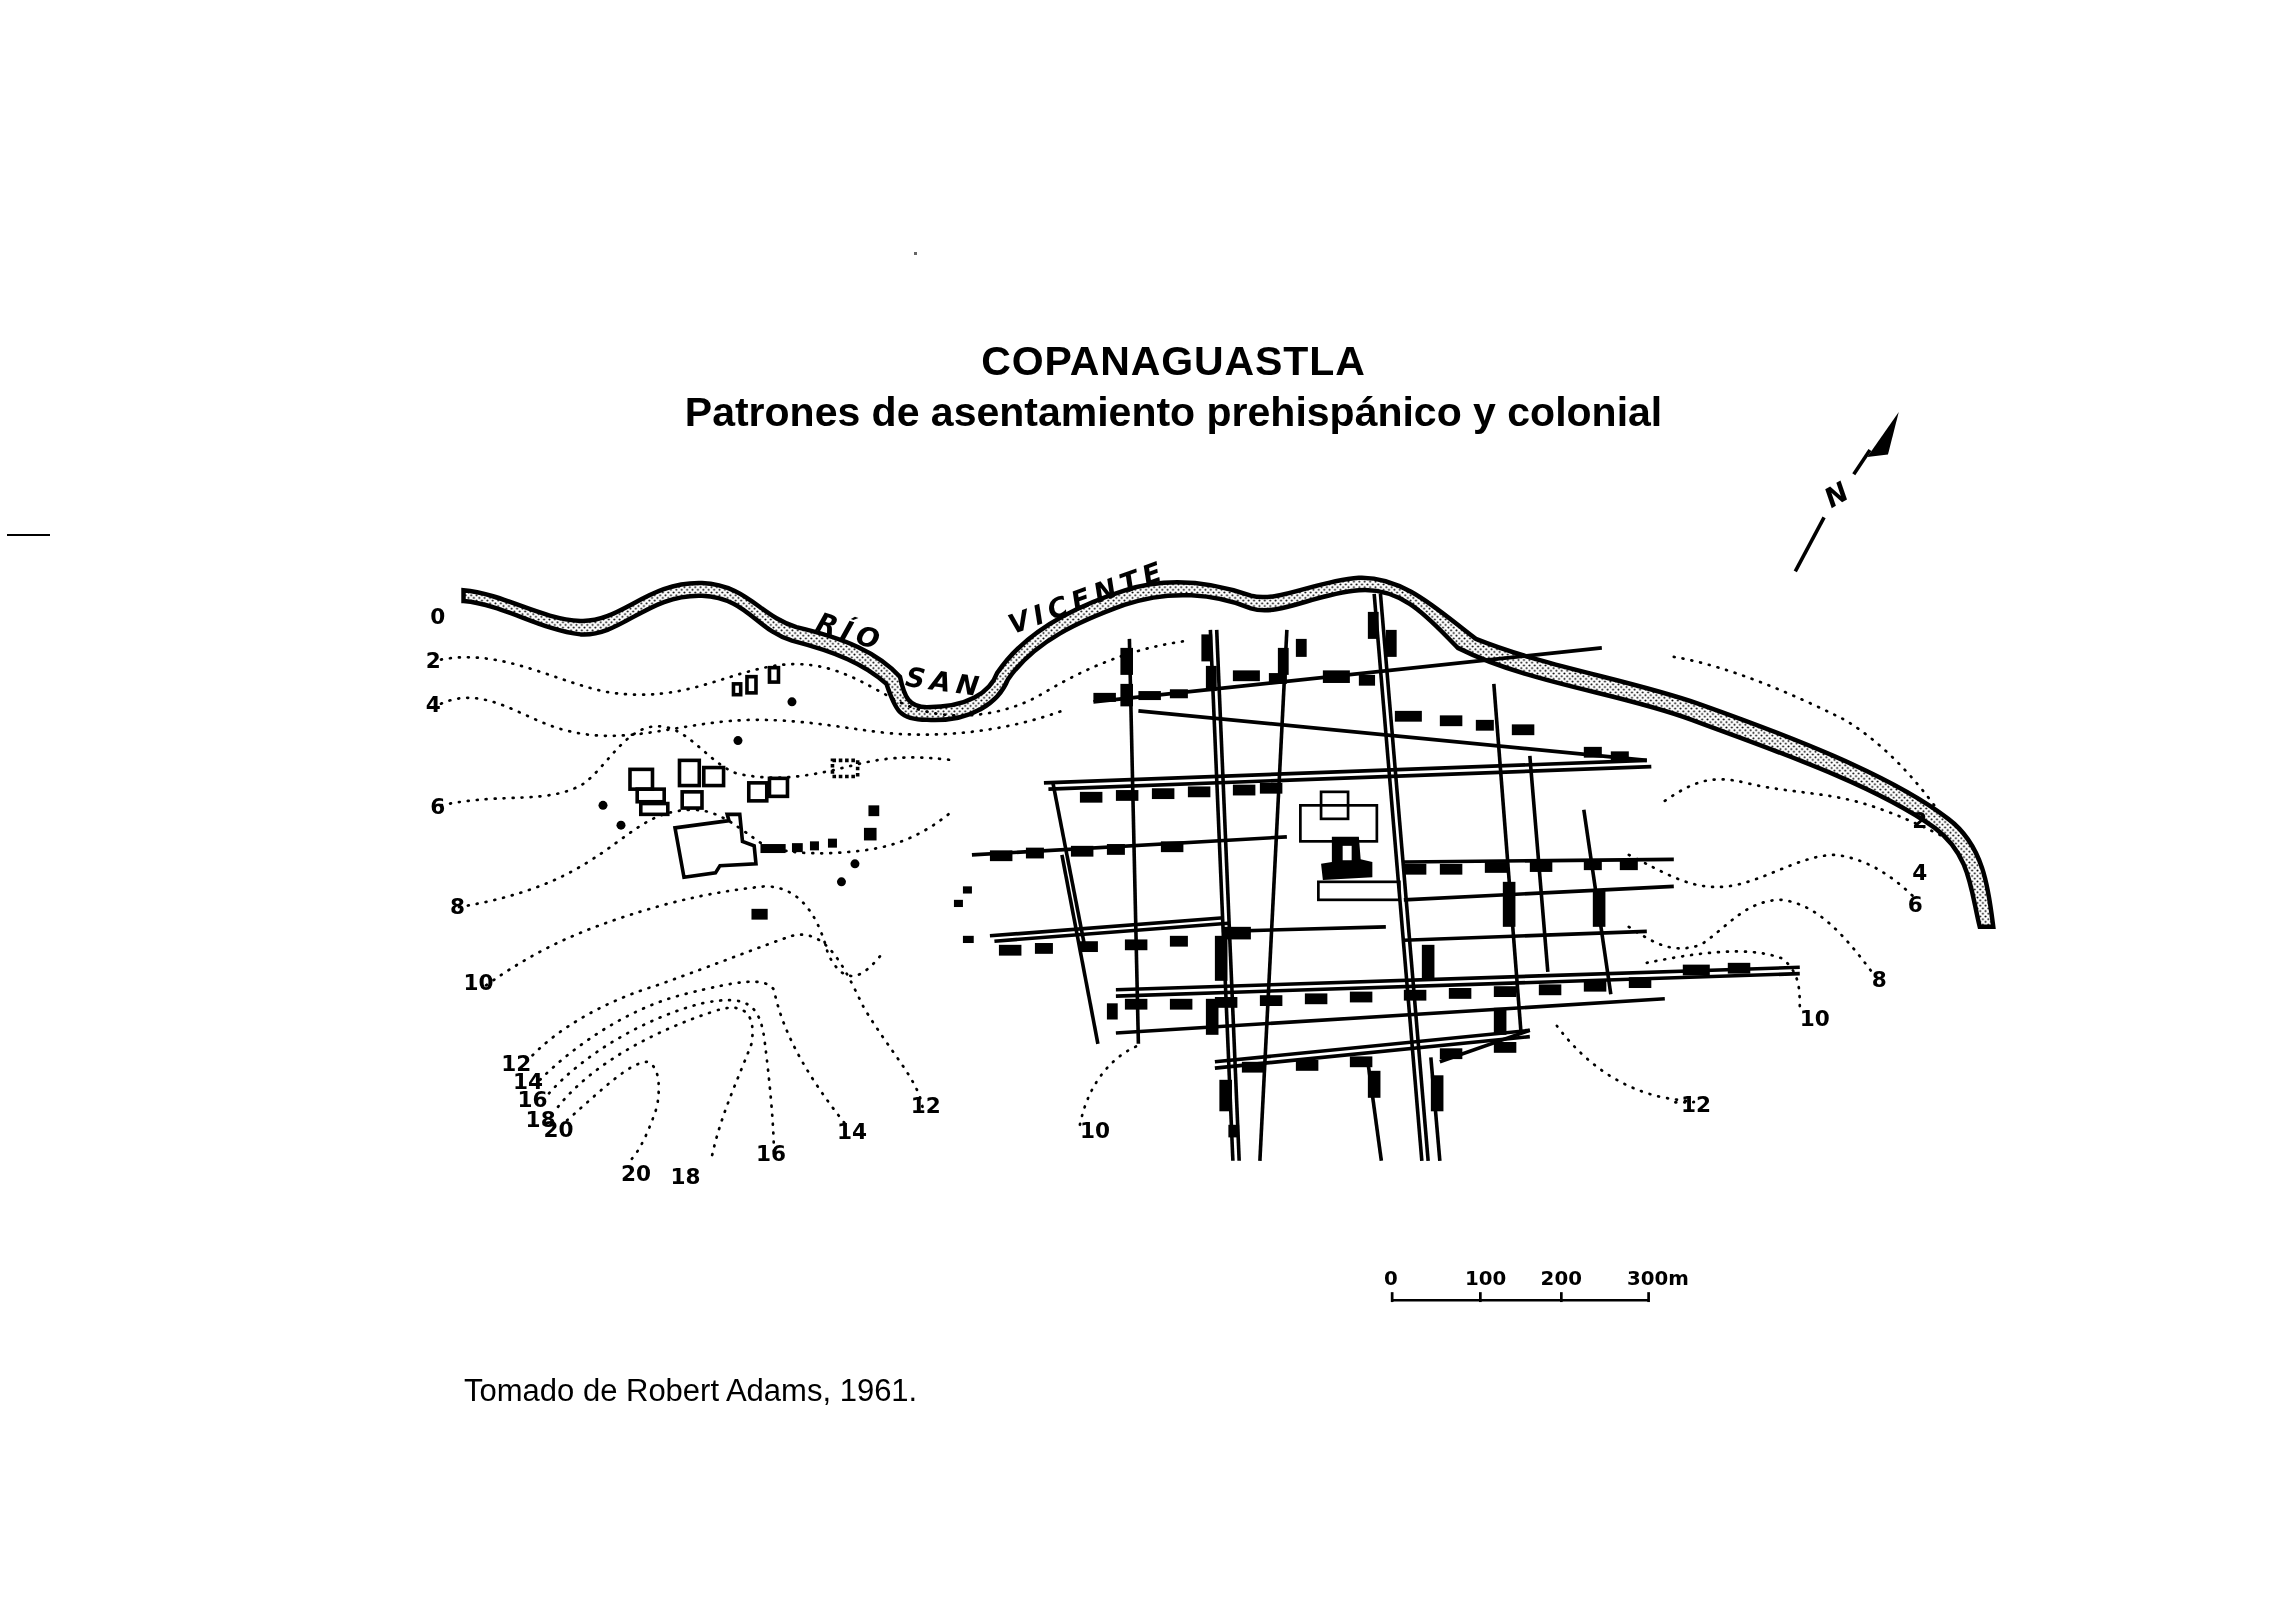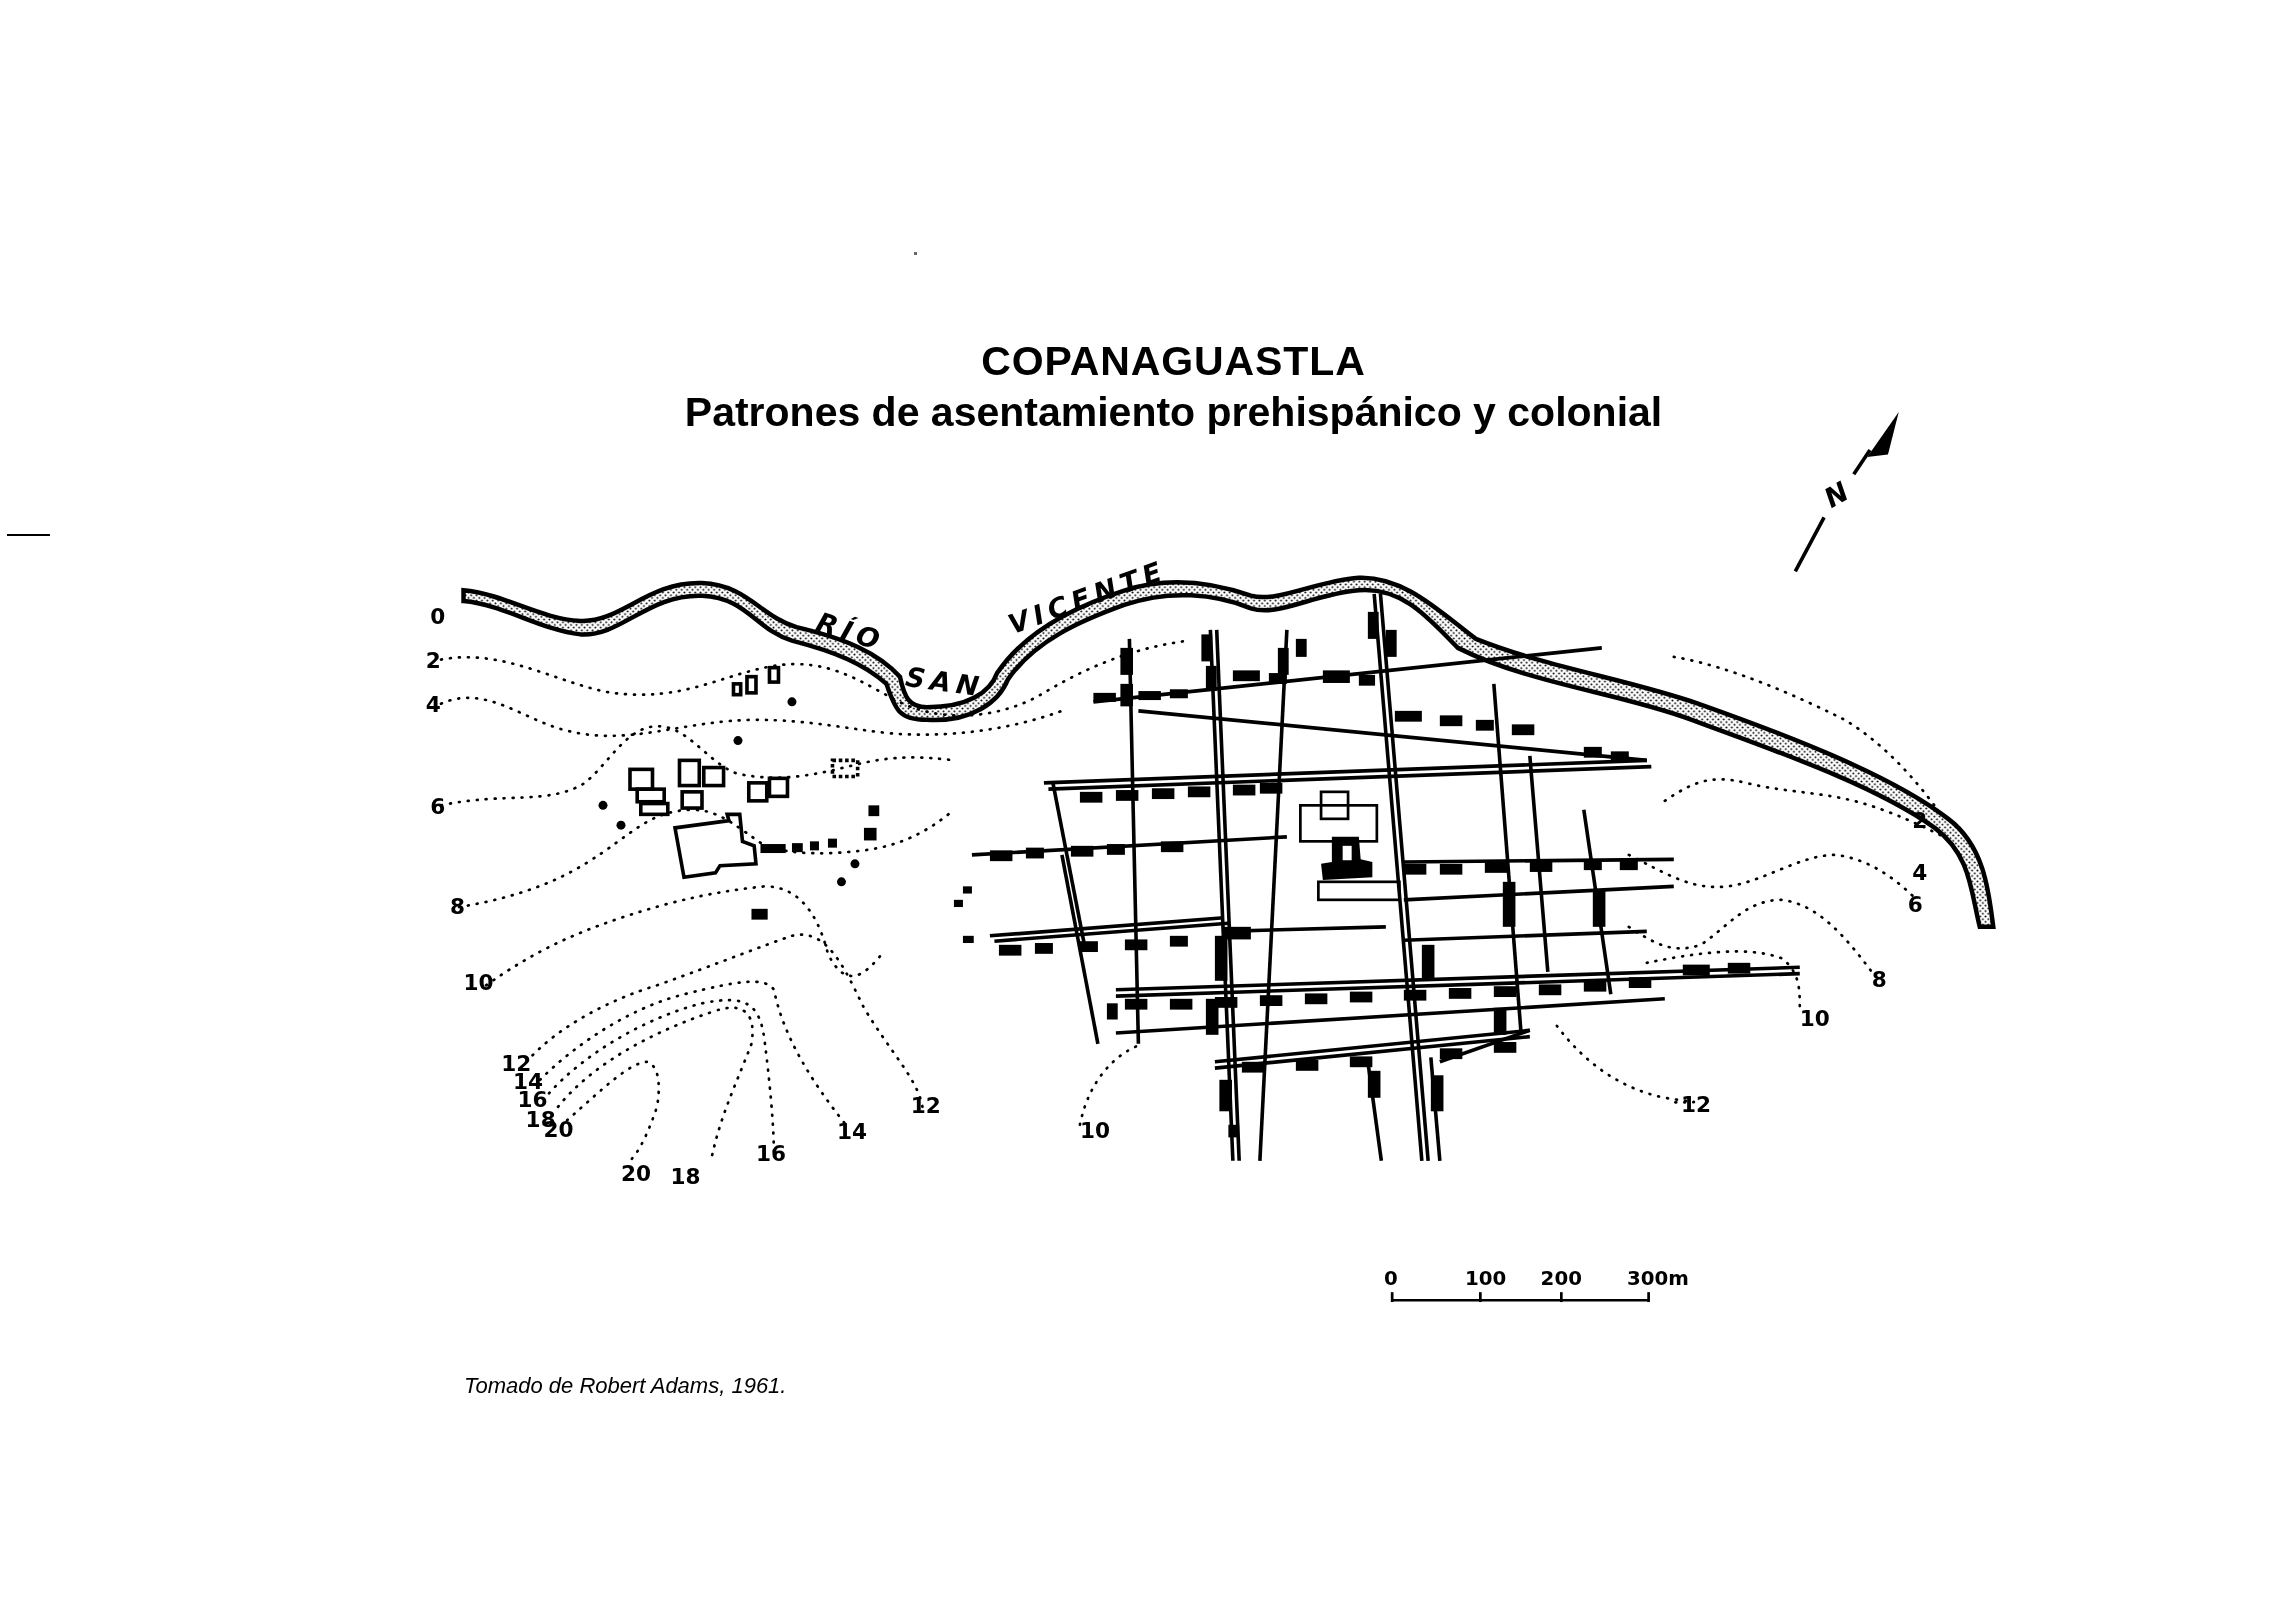--- a/index.html
+++ b/index.html
@@ -1,20 +1,20 @@
 <!DOCTYPE html>
 <html style="font-size:14.4px"><head>
 <meta charset="utf-8">
 <style>
   html, body { margin: 0; padding: 0; background: #ffffff; }
   body { width: 2293px; height: 1617px; position: relative; overflow: hidden; font-family: "Liberation Sans", sans-serif; color: #000; }
   .title { position: absolute; left: 0; width: 2293px; text-align: center; font-weight: bold; font-family: "Liberation Sans", sans-serif; }
   .title-1 { top: 338px; font-size: 41px; letter-spacing: 0.9px; left: 27px; }
   .title-2 { top: 389px; font-size: 41px; left: 27px; }
-  .caption { position: absolute; left: 464px; top: 1373px; font-size: 22px; font-family: "Liberation Sans", sans-serif; font-style: italic; }
+  .caption { position: absolute; left: 464px; top: 1373px; font-size: 31px; font-family: "Liberation Sans", sans-serif; }
   .margin-mark { position: absolute; left: 7.2px; top: 534px; width: 43px; height: 1.8px; background: #000; }
   .stray-dot { position: absolute; left: 914px; top: 252px; width: 2.7px; height: 2.7px; background: #666; }
   svg.map { position: absolute; left: 0; top: 0; }
   .clabel { font-family: "DejaVu Sans", sans-serif; font-weight: bold; font-size: 24px; fill: #000; }
   .rlabel { font-family: "DejaVu Sans", sans-serif; font-weight: bold; font-size: 30px; font-style: italic; fill: #000; letter-spacing: 6px; }
   .scale-lbl { font-family: "DejaVu Sans", sans-serif; font-weight: bold; font-size: 22px; fill: #000; }
 </style>
 </head>
 <body>
 

